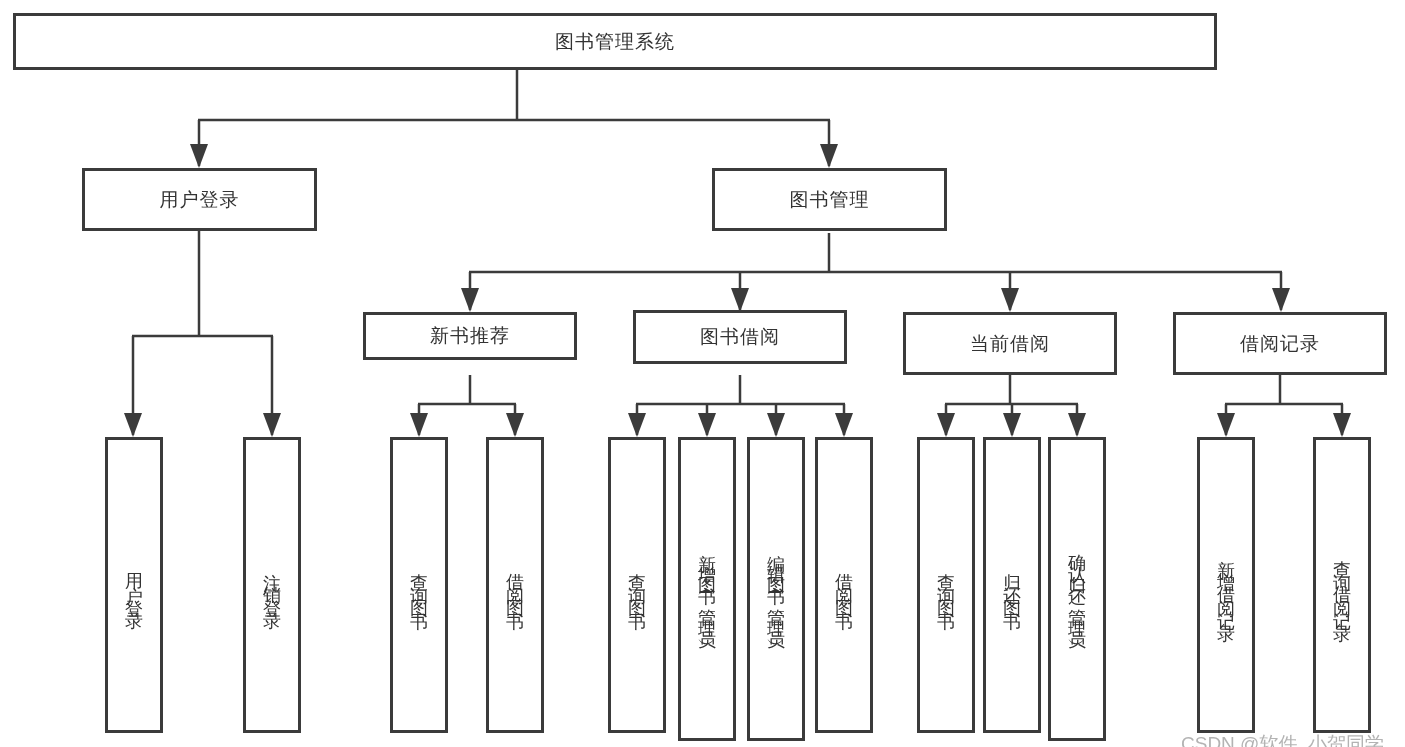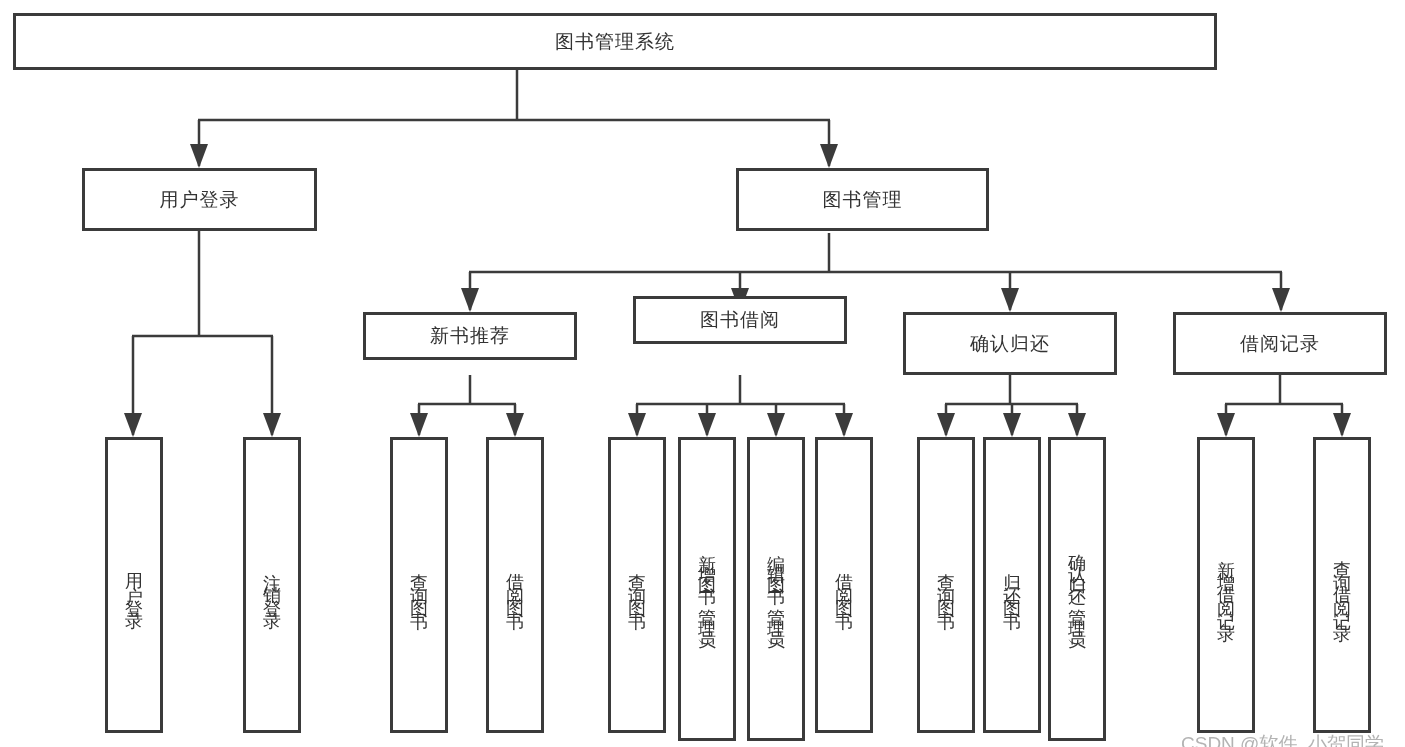--- a/index.html
+++ b/index.html
@@ -44,23 +44,23 @@
     font-size: 18px;
     letter-spacing: 13px;
     line-height: 1;
   }
   .v-box.tight {
     letter-spacing: 11px;
   }
   
   .n-root          { left: 13px;   top: 13px;  width: 1204px; height: 57px; }
   .n-user-login    { left: 82px;   top: 168px; width: 235px;  height: 63px; }
-  .n-book-mgmt     { left: 736px;  top: 168px; width: 253px;  height: 63px; }
+  .n-book-mgmt     { left: 712px;  top: 168px; width: 235px;  height: 63px; }
   .n-newbook       { left: 363px;  top: 312px; width: 214px;  height: 48px; }
-  .n-bookborrow    { left: 633px;  top: 296px; width: 214px;  height: 48px; }
+  .n-bookborrow    { left: 633px;  top: 310px; width: 214px;  height: 54px; }
   .n-currentborrow { left: 903px;  top: 312px; width: 214px;  height: 63px; }
   .n-records       { left: 1173px; top: 312px; width: 214px;  height: 63px; }
   .leaf            { top: 437px; width: 58px; height: 296px; }
   .leaf.tall       { height: 304px; }
   .l-a1 { left: 105px; }
   .l-a2 { left: 243px; }
   .l-b1 { left: 390px; }
   .l-b2 { left: 486px; }
   .l-c1 { left: 608px; }
   .l-c2 { left: 678px; }
@@ -157,21 +157,21 @@
     </g>
   </svg>
 
   <div class="box h-box n-root">图书管理系统</div>
 
   <div class="box h-box n-user-login">用户登录</div>
   <div class="box h-box n-book-mgmt">图书管理</div>
 
   <div class="box h-box n-newbook">新书推荐</div>
   <div class="box h-box n-bookborrow">图书借阅</div>
-  <div class="box h-box n-currentborrow">确认归还</div>
+  <div class="box h-box n-currentborrow">当前借阅</div>
   <div class="box h-box n-records">借阅记录</div>
 
   <div class="box v-box leaf l-a1">用户登录</div>
   <div class="box v-box leaf l-a2">注销登录</div>
 
   <div class="box v-box leaf l-b1">查询图书</div>
   <div class="box v-box leaf l-b2">借阅图书</div>
 
   <div class="box v-box leaf l-c1">查询图书</div>
   <div class="box v-box tight leaf tall l-c2">新增图书（管理员）</div>

